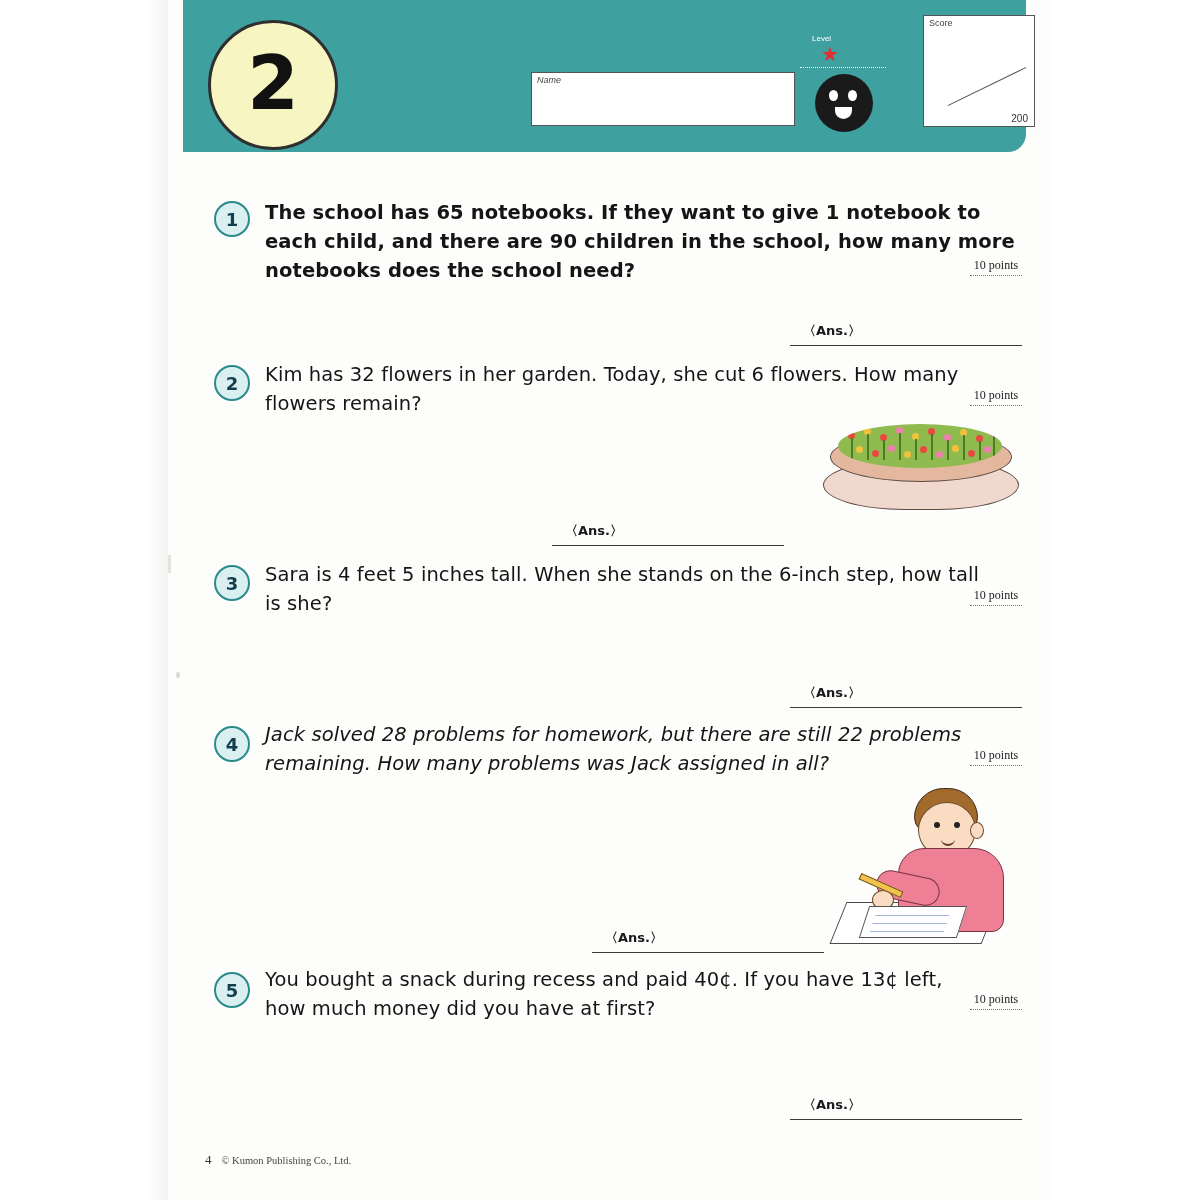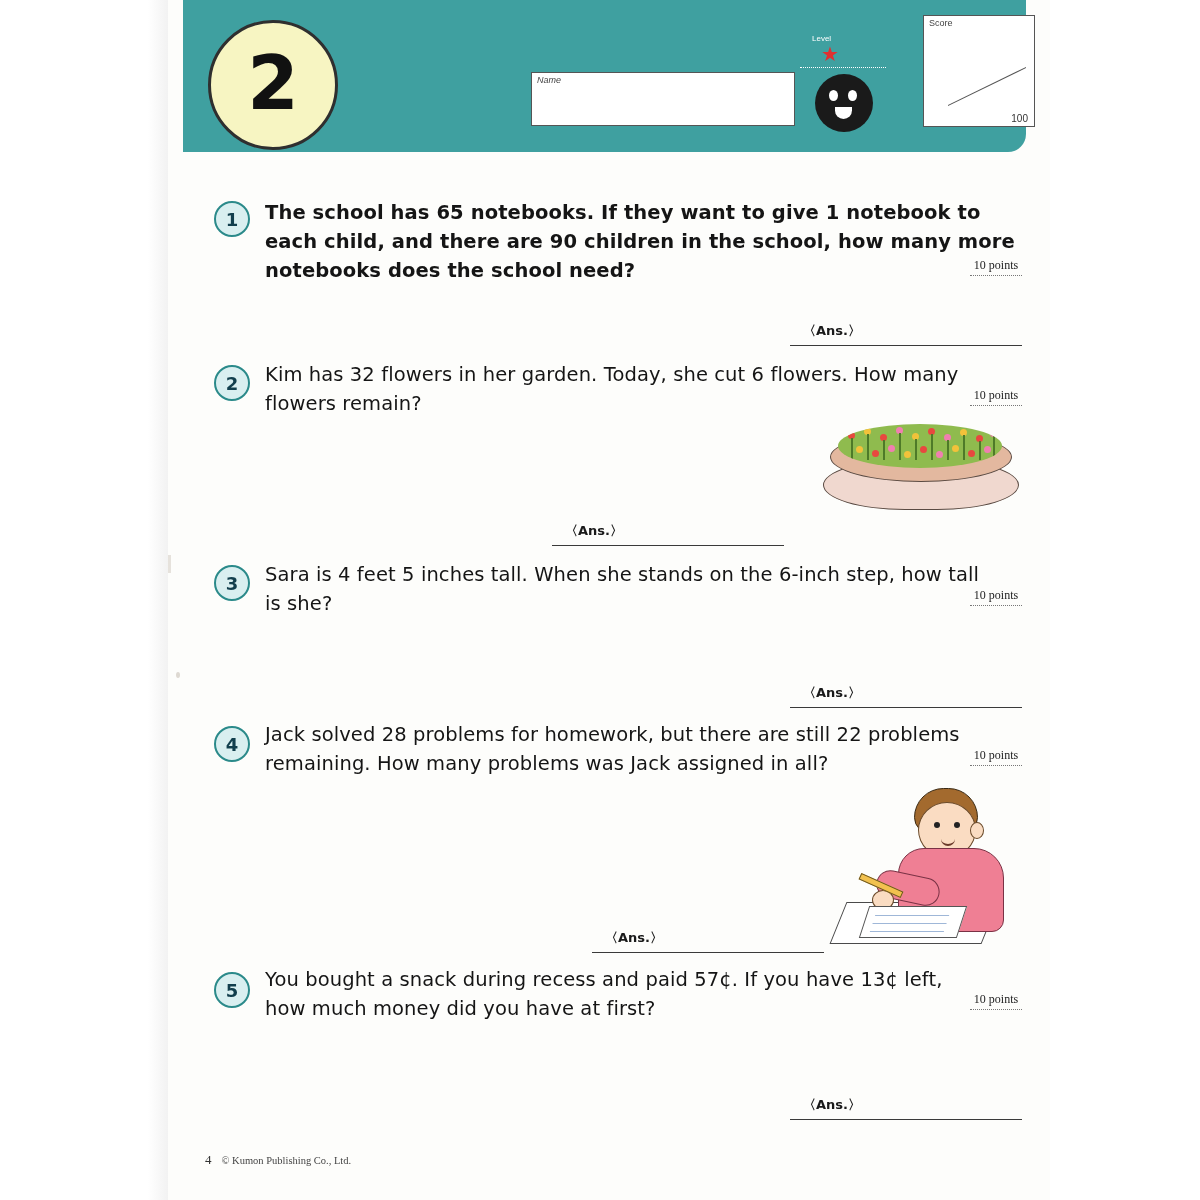--- a/index.html
+++ b/index.html
@@ -484,21 +484,21 @@
         <div class="face">
           <span class="eye l"></span>
           <span class="eye r"></span>
           <span class="mouth"></span>
         </div>
       </div>
 
       <div class="field score-field">
         <span class="field-label">Score</span>
         <span class="score-slash"></span>
-        <span class="score-100">100</span>
+        <span class="score-100">200</span>
       </div>
 
     </div>
   </div>
 
   <div class="problem">
     <div class="qnum" style="left:214px; top:201px;">1</div>
     <div class="qtext" style="left:265px; top:198px; width:752px;font-weight:bold;">The school has 65 notebooks. If they want to give 1 notebook to each child, and there are 90 children in the school, how many more notebooks does the school need?</div>
     <div class="points" style="left:970px; top:258px; width:52px;">
       <span>10 points</span>
@@ -562,21 +562,21 @@
     <div class="points" style="left:970px; top:588px; width:52px;">
       <span>10 points</span>
       <span class="dots"></span>
     </div>
     <div class="ansline" style="left:790px; top:707px; width:232px;"></div>
     <div class="anslabel" style="left:803px; top:684px;">〈Ans.〉</div>
   </div>
 
   <div class="problem">
     <div class="qnum" style="left:214px; top:726px;">4</div>
-    <div class="qtext" style="left:265px; top:720px; width:700px;">Jack solved 28 problems for homework, but there are still 22 problems remaining. How many problems was Jack assigned in all?</div>
+    <div class="qtext" style="left:265px; top:720px; width:700px;font-style:italic;">Jack solved 28 problems for homework, but there are still 22 problems remaining. How many problems was Jack assigned in all?</div>
     <div class="points" style="left:970px; top:748px; width:52px;">
       <span>10 points</span>
       <span class="dots"></span>
     </div>
 
     <div class="boy">
       <span class="boy-desk"></span>
       <span class="boy-hair"></span>
       <span class="boy-head"></span>
       <span class="boy-ear"></span>
@@ -593,21 +593,21 @@
       </span>
       <span class="boy-pencil"></span>
     </div>
 
     <div class="ansline" style="left:592px; top:952px; width:232px;"></div>
     <div class="anslabel" style="left:605px; top:929px;">〈Ans.〉</div>
   </div>
 
   <div class="problem">
     <div class="qnum" style="left:214px; top:972px;">5</div>
-    <div class="qtext" style="left:265px; top:965px; width:720px;">You bought a snack during recess and paid 57¢. If you have 13¢ left, how much money did you have at first?</div>
+    <div class="qtext" style="left:265px; top:965px; width:720px;">You bought a snack during recess and paid 40¢. If you have 13¢ left, how much money did you have at first?</div>
     <div class="points" style="left:970px; top:992px; width:52px;">
       <span>10 points</span>
       <span class="dots"></span>
     </div>
     <div class="ansline" style="left:790px; top:1119px; width:232px;"></div>
     <div class="anslabel" style="left:803px; top:1096px;">〈Ans.〉</div>
   </div>
 
   <div class="footer">
     <span class="page-no">4</span>

